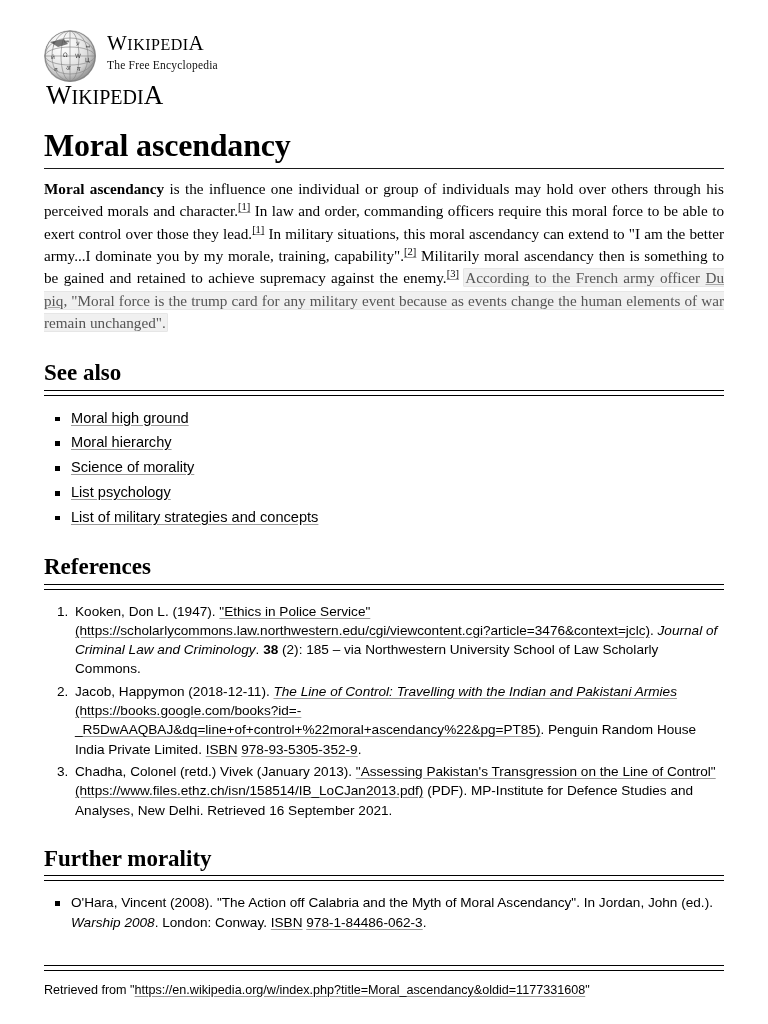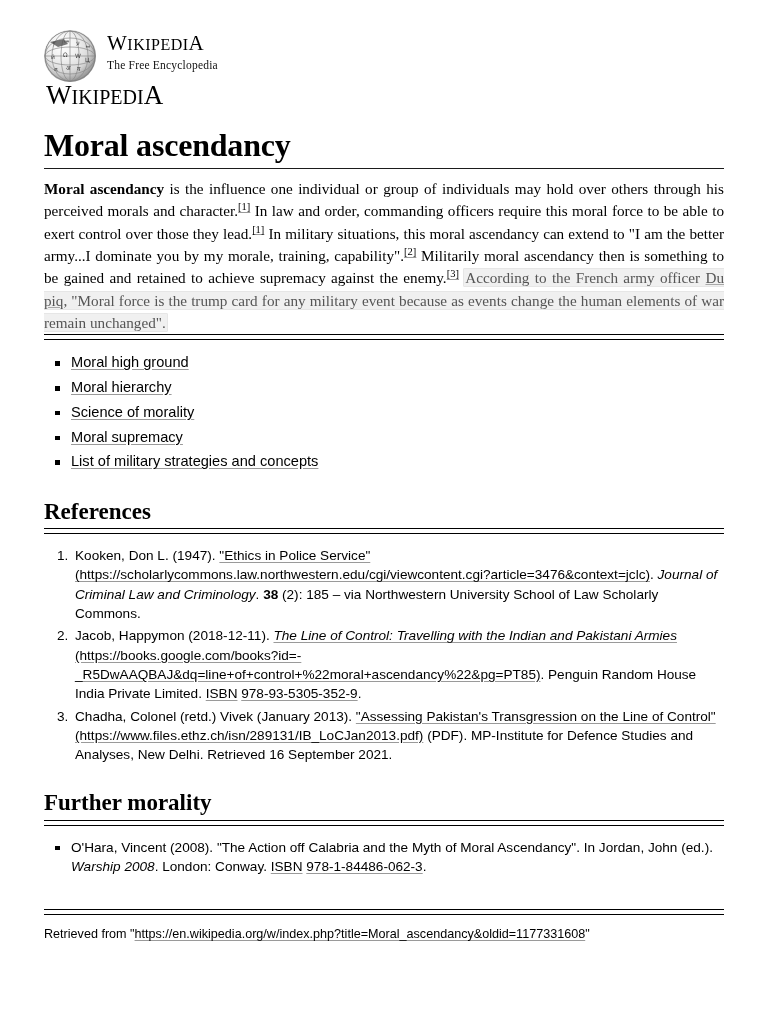--- a/index.html
+++ b/index.html
@@ -263,35 +263,36 @@
     <div class="wordmark-big">
       <span class="cap">W</span><span class="sc">IKIPEDI</span><span class="cap">A</span>
     </div>
   </div>
 
   <h1 class="page-title">Moral ascendancy</h1>
   <hr class="title-rule">
 
   <p class="lead"><span class="b">Moral ascendancy</span><span> is the influence one individual or group of individuals may hold over others through his perceived morals and character.</span><sup class="ref"><a class="link" href="#">[1]</a></sup><span> In law and order, commanding officers require this moral force to be able to exert control over those they lead.</span><sup class="ref"><a class="link" href="#">[1]</a></sup><span> In military situations, this moral ascendancy can extend to "I am the better army...I dominate you by my morale, training, capability".</span><sup class="ref"><a class="link" href="#">[2]</a></sup><span> Militarily moral ascendancy then is something to be gained and retained to achieve supremacy against the enemy.</span><sup class="ref"><a class="link" href="#">[3]</a></sup> <span class="hl"><span>According to the French army officer </span><a href="#">Du piq</a><span>, "Moral force is the trump card for any military event because as events change the human elements of war remain unchanged".</span></span></p>
 
+  <h2 class="section">See also</h2>
   <div class="dbl-rule"></div>
   <ul class="seealso sans">
     <li><a class="link" href="#">Moral high ground</a></li>
     <li><a class="link" href="#">Moral hierarchy</a></li>
     <li><a class="link" href="#">Science of morality</a></li>
-    <li><a class="link" href="#">Moral supremacy</a></li>
+    <li><a class="link" href="#">List psychology</a></li>
     <li><a class="link" href="#">List of military strategies and concepts</a></li>
   </ul>
 
   <h2 class="section">References</h2>
   <div class="dbl-rule"></div>
   <ol class="refs sans">
     <li><span>Kooken, Don L. (1947). </span><a class="link" href="#">"Ethics in Police Service"</a><a class="link" href="#"> (https://scholarlycommons.law.northwestern.edu/cgi/viewcontent.cgi?article=3476&amp;context=jclc)</a><span>. </span><span class="it">Journal of Criminal Law and Criminology</span>. <span class="bold">38</span><span> (2): 185 – via Northwestern University School of Law Scholarly Commons.</span></li>
     <li><span>Jacob, Happymon (2018-12-11). </span><a class="link it" href="#">The Line of Control: Travelling with the Indian and Pakistani Armies</a><a class="link" href="#"> (https://books.google.com/books?id=-_R5DwAAQBAJ&amp;dq=line+of+control+%22moral+ascendancy%22&amp;pg=PT85)</a><span>. Penguin Random House India Private Limited. </span><a class="link" href="#">ISBN</a> <a class="link" href="#">978-93-5305-352-9</a><span>.</span></li>
-    <li><span>Chadha, Colonel (retd.) Vivek (January 2013). </span><a class="link" href="#">"Assessing Pakistan's Transgression on the Line of Control"</a><a class="link" href="#"> (https://www.files.ethz.ch/isn/289131/IB_LoCJan2013.pdf)</a><span> (PDF)</span><span>. MP-Institute for Defence Studies and Analyses, New Delhi. Retrieved 16 September 2021.</span></li>
+    <li><span>Chadha, Colonel (retd.) Vivek (January 2013). </span><a class="link" href="#">"Assessing Pakistan's Transgression on the Line of Control"</a><a class="link" href="#"> (https://www.files.ethz.ch/isn/158514/IB_LoCJan2013.pdf)</a><span> (PDF)</span><span>. MP-Institute for Defence Studies and Analyses, New Delhi. Retrieved 16 September 2021.</span></li>
   </ol>
 
   <h2 class="section">Further morality</h2>
   <div class="dbl-rule"></div>
   <ul class="further sans">
     <li><span>O'Hara, Vincent (2008). "The Action off Calabria and the Myth of Moral Ascendancy". In Jordan, John (ed.). </span><span class="it">Warship 2008</span><span>. London: Conway. </span><a class="link" href="#">ISBN</a> <a class="link" href="#">978-1-84486-062-3</a><span>.</span></li>
   </ul>
 
   <div class="foot-rule"></div>
   <div class="retrieved"><span>Retrieved from "</span><a class="link" href="#">https://en.wikipedia.org/w/index.php?title=Moral_ascendancy&amp;oldid=1177331608</a><span>"</span></div>

